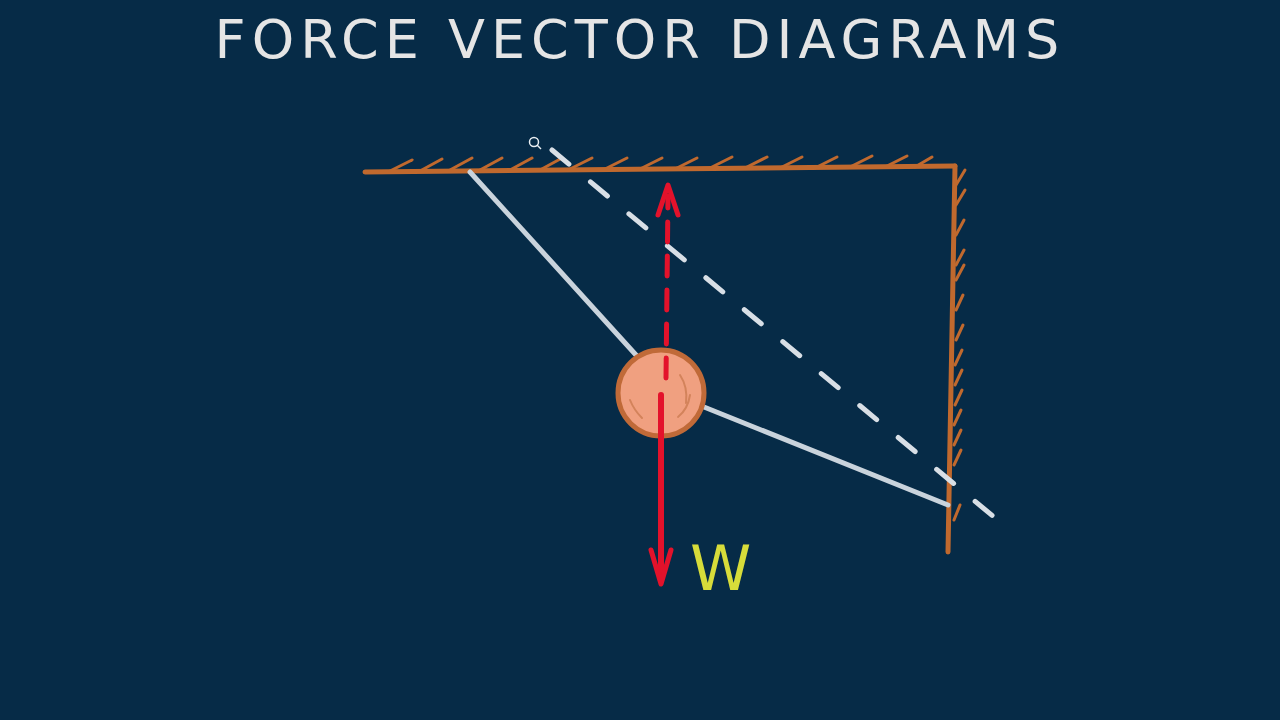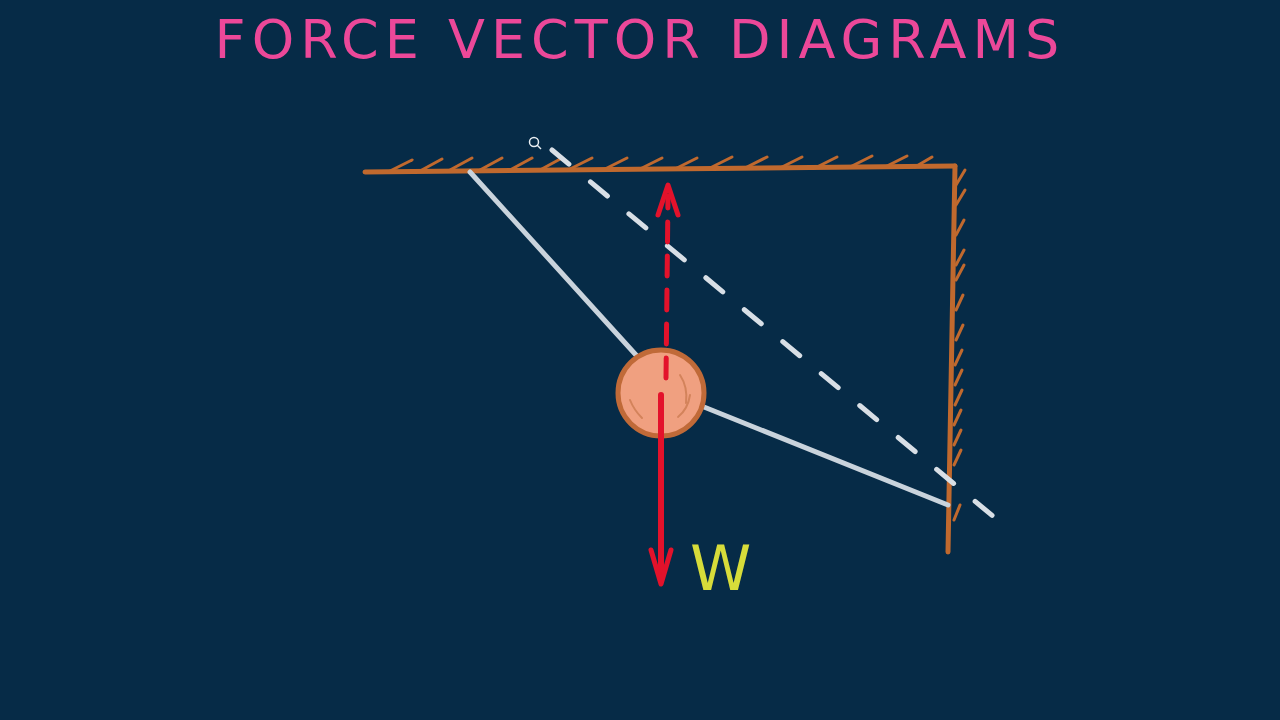--- a/index.html
+++ b/index.html
@@ -5,21 +5,21 @@
     html, body { margin: 0; padding: 0; }
     body {
       width: 1280px; height: 720px; overflow: hidden;
       background: #062b47;
       position: relative;
       font-family: "DejaVu Sans", sans-serif;
     }
     .title {
       position: absolute; left: 0; top: 8px; width: 1280px;
       text-align: center;
-      color: #ec4899;
+      color: #e5e5e5;
       font-family: "DejaVu Sans", sans-serif;
       font-size: 54px;
       letter-spacing: 6px;
       font-weight: normal;
       text-transform: uppercase;
     }
     svg.diagram { position: absolute; left: 0; top: 0; }
     .wlabel {
       position: absolute; left: 690px; top: 532px;
       color: #d7dc3a;

